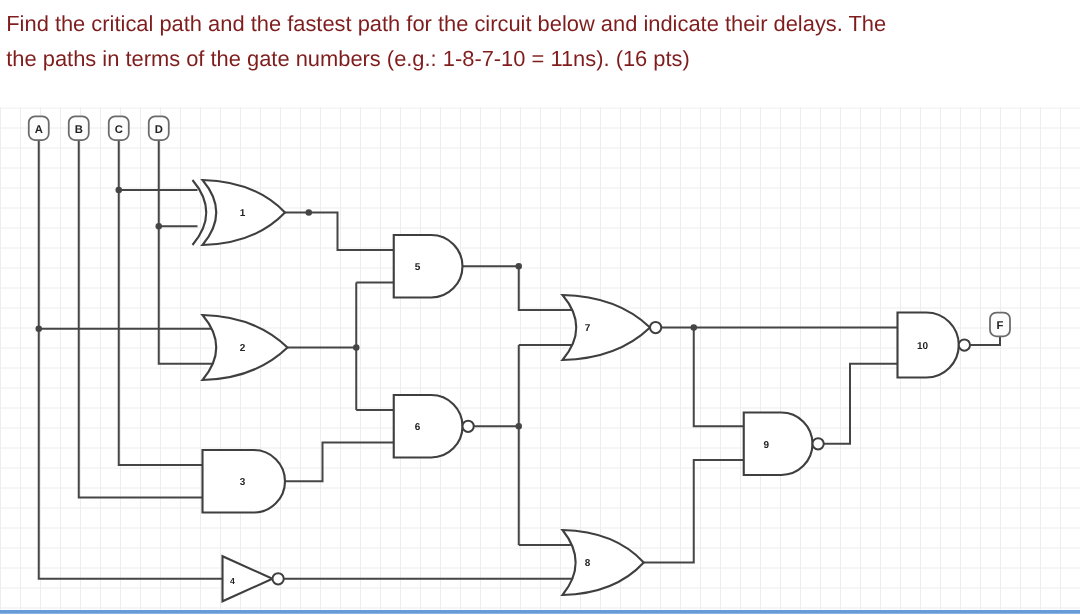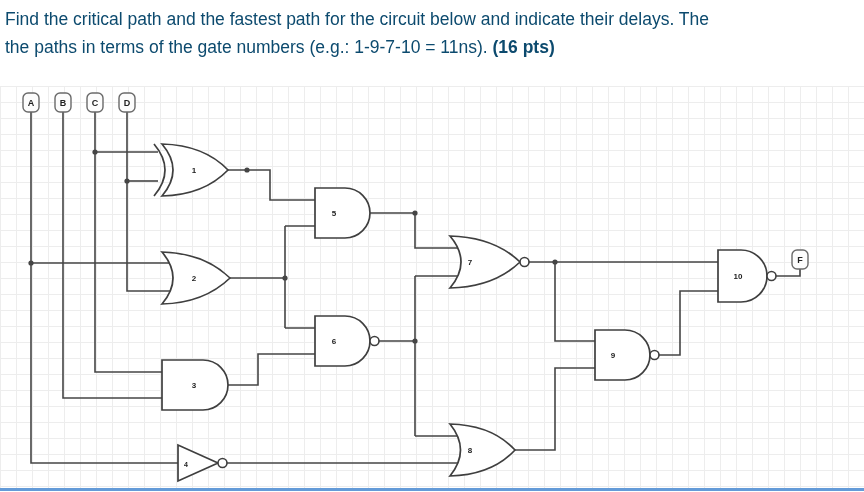--- a/index.html
+++ b/index.html
@@ -3,23 +3,23 @@
 <meta charset="utf-8">
 <style>
   html,body{margin:0;padding:0;background:#fff;}
   .page{position:relative;width:864px;height:492px;background:#ffffff;overflow:hidden;
         font-family:"Liberation Sans",sans-serif;}
   .grid{position:absolute;left:0;top:86px;width:864px;height:402px;
         background-image:linear-gradient(to right,#ededed 1px,transparent 1px),
                          linear-gradient(to bottom,#ededed 1px,transparent 1px);
         background-size:16px 16px;}
   .question{position:absolute;top:5px;left:5px;width:852px;font-size:17.5px;
-            line-height:28px;color:#0c4a6e;}
+            line-height:28px;color:#7f1d1d;}
   .question .qline{white-space:nowrap;}
-  .question strong{font-weight:bold;}
+  .question strong{font-weight:normal;}
   svg.circuit{position:absolute;left:0;top:0;}
   svg .wire{stroke:#454545;stroke-width:1.6;fill:none;}
   svg .gate{stroke:#3f3f3f;stroke-width:1.7;fill:#ffffff;}
   svg .arc{stroke:#3f3f3f;stroke-width:1.7;fill:none;}
   svg .bubble{stroke:#3f3f3f;stroke-width:1.6;fill:#ffffff;}
   svg .dot{fill:#454545;stroke:none;}
   svg .pill{stroke:#6a6a6a;stroke-width:1.4;fill:#fcfcfc;}
   svg text{font-family:"Liberation Sans",sans-serif;font-weight:bold;fill:#222;}
   .gnum{font-size:8px;text-anchor:middle;}
   .gnum-sm{font-size:7px;text-anchor:middle;}
@@ -27,21 +27,21 @@
   .bottombar{position:absolute;left:0;bottom:1px;width:864px;height:3px;background:#649bd8;}
 </style>
 </head>
 <body>
 
 <div class="page">
   <div class="grid"></div>
 
   <div class="question">
     <div class="qline">Find the critical path and the fastest path for the circuit below and indicate their delays. The</div>
-    <div class="qline"><span>the paths in terms of the gate numbers (e.g.: 1-9-7-10 = 11ns). </span><strong>(16 pts)</strong></div>
+    <div class="qline"><span>the paths in terms of the gate numbers (e.g.: 1-8-7-10 = 11ns). </span><strong>(16 pts)</strong></div>
   </div>
 
   <svg class="circuit" width="864" height="492" viewBox="0 0 864 492">
 
     <g>
 
       <path class="wire" d="M31,112 V463 H178"></path>
       <path class="wire" d="M31,263 H172"></path>
       <path class="wire" d="M63,112 V398 H162"></path>
       <path class="wire" d="M95,112 V372 H162"></path>

